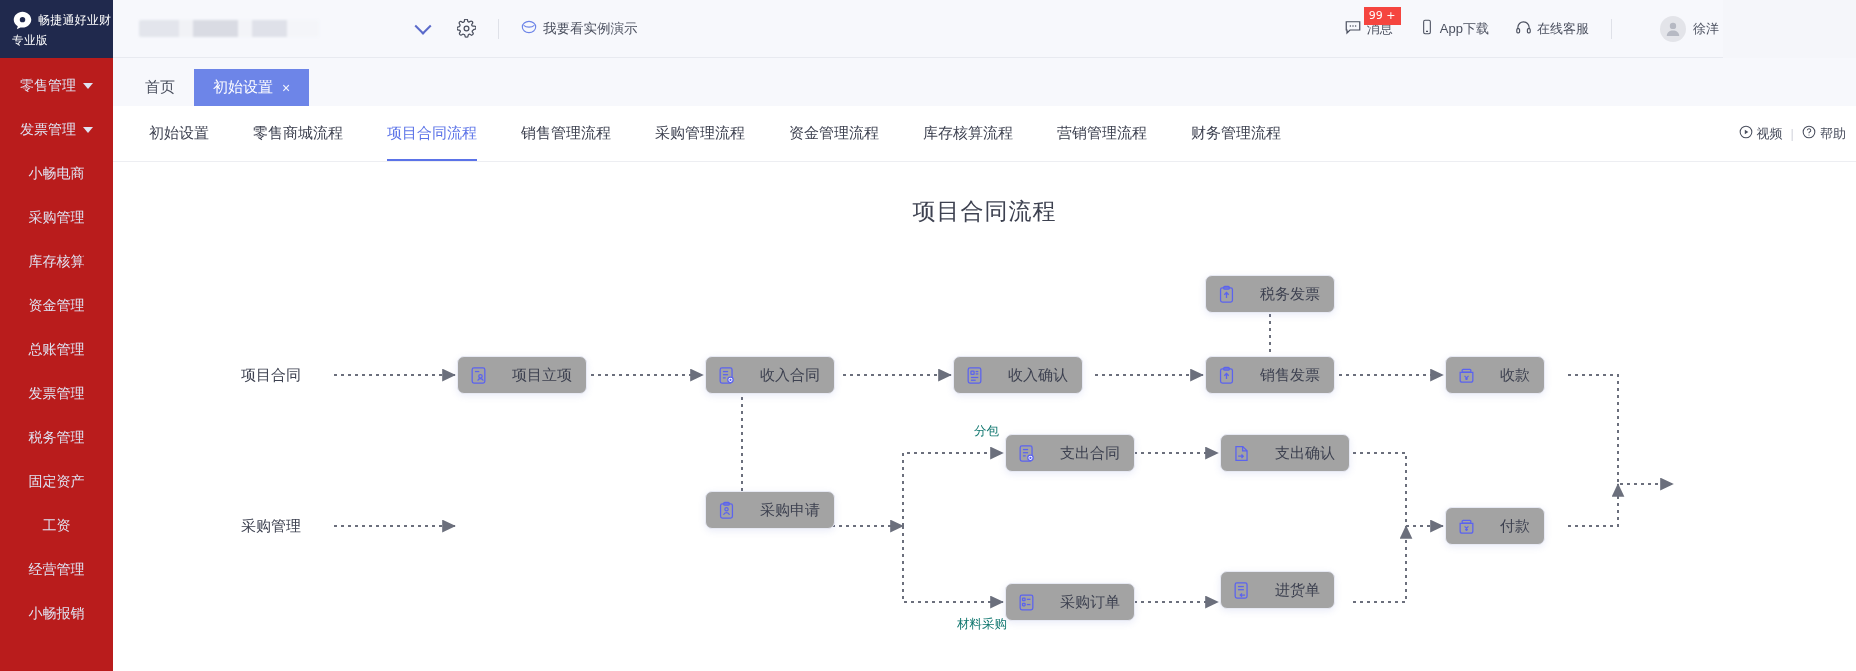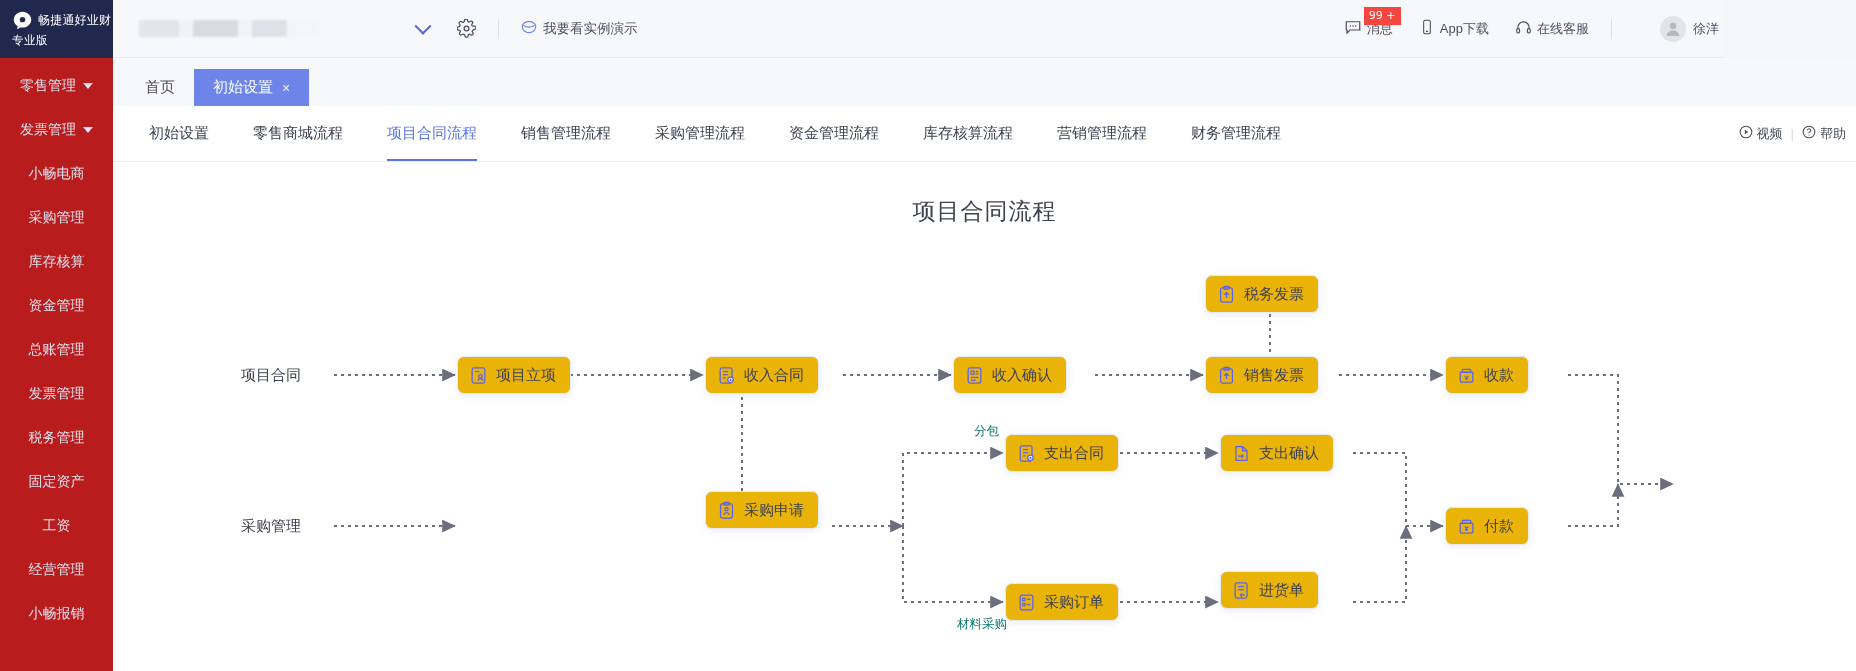--- a/index.html
+++ b/index.html
@@ -118,24 +118,24 @@
   .srsep { color: #d4d6de; }
 
   .flow-title {
     text-align: center; font-size: 23px; color: #3d4150;
     margin-top: 34px; letter-spacing: 1px;
   }
 
   
   .canvas { position: relative; width: 1743px; height: 430px; }
   .node {
-    position: absolute; height: 38px; background: #eab308;
+    position: absolute; height: 38px; background: #a3a3a3;
     border: 1px solid #e7e9f3; border-radius: 7px;
     box-shadow: 0 2px 7px rgba(90,106,202,.13);
-    display: flex; align-items: center; gap: 8px; padding: 0 14px 0 11px;
+    display: flex; align-items: center; gap: 24px; padding: 0 14px 0 11px;
     font-size: 15px; color: #3d4150; white-space: nowrap; cursor: pointer;
   }
   .node .ico { width: 19px; height: 19px; flex: 0 0 19px; display:flex; }
   .rowlabel {
     position: absolute; font-size: 15px; color: #3d4150; white-space: nowrap;
   }
   .edgelabel {
     position: absolute; font-size: 12.5px; color: #0f766e; white-space: nowrap;
   }
   svg.wires { position: absolute; left: 0; top: 0; width: 1743px; height: 430px; overflow: visible; }

